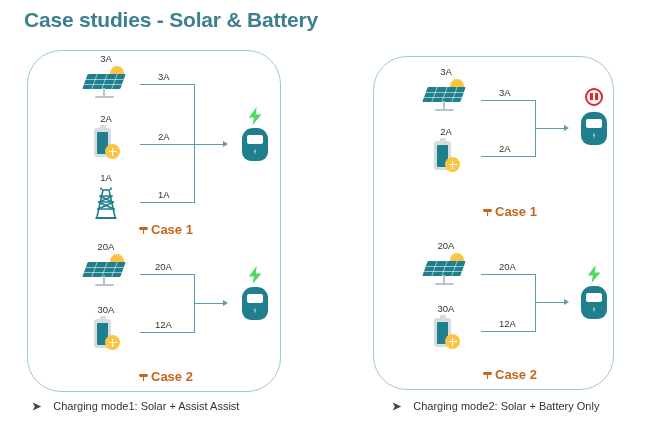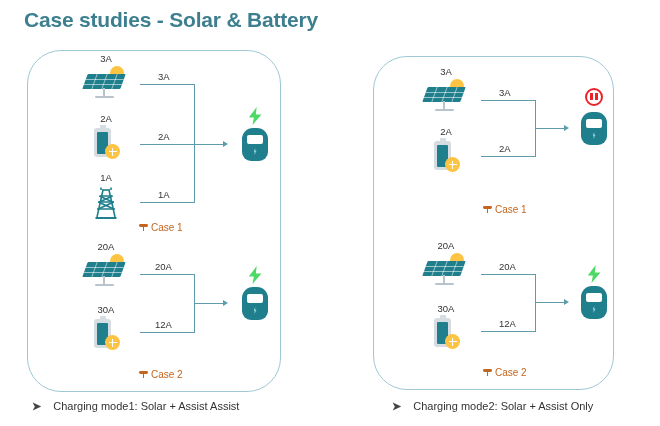--- a/index.html
+++ b/index.html
@@ -139,21 +139,21 @@
   .arrow-head{
     position:absolute;width:0;height:0;
     border-left:5px solid #5e9cab;
     border-top:3.2px solid transparent;
     border-bottom:3.2px solid transparent;
   }
 
   
   .case-caption{
     position:absolute;white-space:nowrap;
-    font-size:10px;font-weight:normal;color:#c4651f;
+    font-size:13px;font-weight:bold;color:#c4651f;
   }
   .case-caption .pin{
     display:inline-block;position:relative;width:9px;height:9px;
     margin-right:3px;vertical-align:-1px;
   }
   .case-caption .pin:before{
     content:"";position:absolute;left:0;top:1px;width:9px;height:3.2px;
     background:#c4651f;border-radius:1.4px;
   }
   .case-caption .pin:after{
@@ -413,16 +413,16 @@
         <div class="minibolt"></div>
       </div>
     </div>
 
     <div class="case-caption" style="left:110px;top:132px;">
       <span class="pin"></span><span>Case 2</span>
     </div>
   </div>
 
   <div class="mode-caption" style="left:392px;top:400px;">
-    <span class="bullet">➤</span><span>Charging mode2: Solar + Assist Only</span>
+    <span class="bullet">➤</span><span>Charging mode2: Solar + Battery Only</span>
   </div>
 
 </div>
 
 </body></html>

